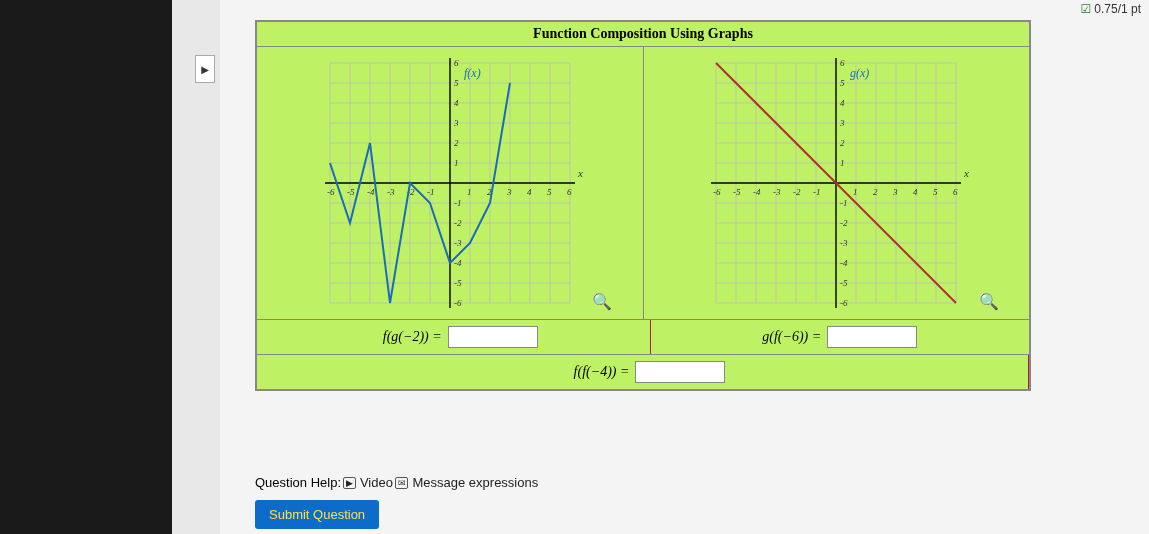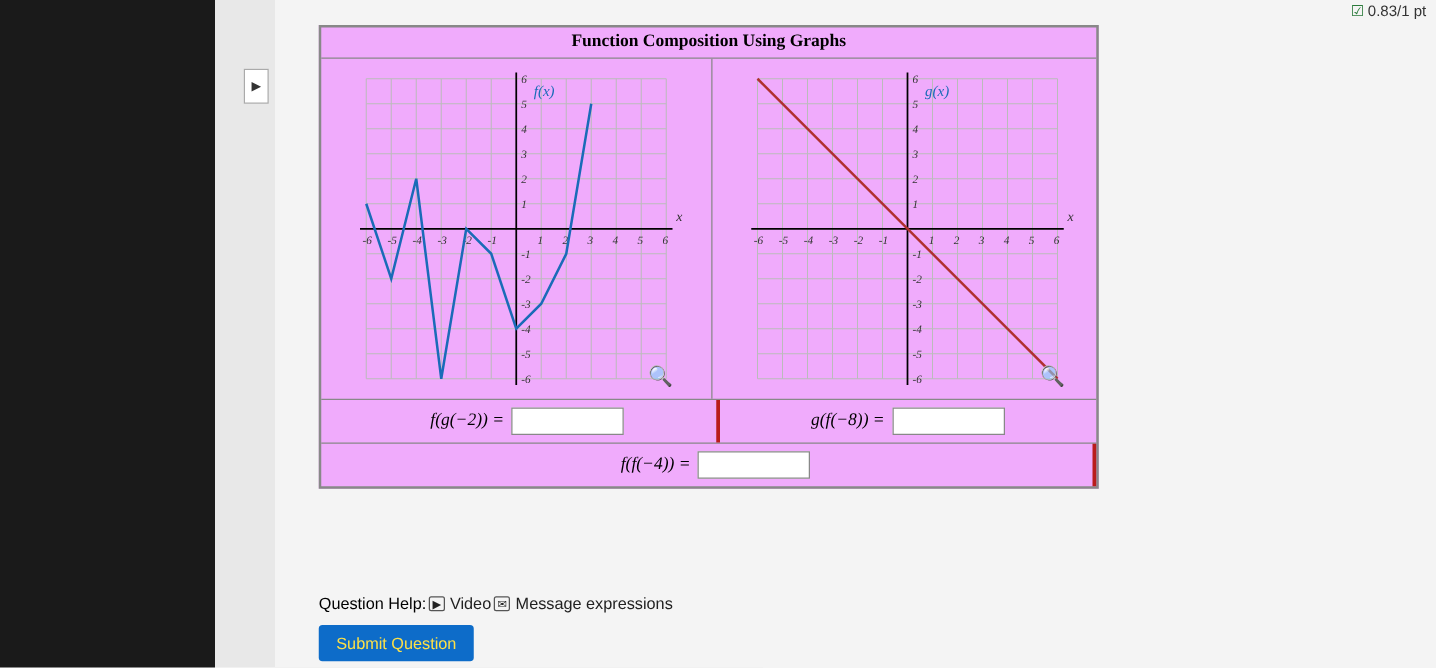--- a/index.html
+++ b/index.html
@@ -42,23 +42,23 @@
       display: flex;
       align-items: center;
       justify-content: center;
       font-size: 10px;
       color: #333;
     }
     .question-box {
       position: absolute;
       left: 255px;
       top: 20px;
-      width: 624px;
+      width: 776px;
       border: 2px solid #888;
-      background: #f0abfc;
+      background: #bef264;
     }
     .title-row {
       border-bottom: 1px solid #888;
       padding: 4px;
       text-align: center;
       font-weight: bold;
       font-size: 14px;
       font-family: Georgia, serif;
     }
     .instr-row {
@@ -98,21 +98,21 @@
       flex: 1;
       padding: 6px 10px;
       display: flex;
       align-items: center;
       justify-content: center;
       gap: 6px;
       font-family: Georgia, serif;
       font-style: italic;
       font-size: 14px;
     }
-    .answer-cell:first-child { border-right: 3px solid #b91c1c; padding-left: 24px; }
+    .answer-cell:first-child { border-right: 1px solid #b91c1c; padding-left: 24px; }
     .answer-cell input {
       width: 90px;
       height: 22px;
       border: 1px solid #888;
       padding: 0 4px;
       font-size: 13px;
     }
     .help-row {
       position: absolute;
       left: 255px;
@@ -153,21 +153,21 @@
     .fn-lbl { font-size: 12px; fill: #1a6bb8; font-style: italic; font-family: Georgia, serif; }
     .ax-lbl { font-size: 11px; fill: #333; font-style: italic; font-family: Georgia, serif; }
     .plot-f { stroke: #1a6bb8; stroke-width: 2; fill: none; }
     .plot-g { stroke: #b03030; stroke-width: 2; fill: none; }
   </style>
 </head>
 <body>
 
 <div class="page-area"></div>
 
-<div class="points-badge">0.83/1 pt</div>
+<div class="points-badge">0.75/1 pt</div>
 
 <div class="nav-arrow">
   <span>▶</span>
 </div>
 
 <div class="question-box">
   <div class="title-row">Function Composition Using Graphs</div>
 
   <div class="graphs-row">
 
@@ -300,21 +300,21 @@
     </div>
   </div>
 
   <div class="answer-rows">
     <div class="answer-row">
       <div class="answer-cell">
         <span>f(g(−2)) =</span>
         <input type="text" style="">
       </div>
       <div class="answer-cell">
-        <span>g(f(−8)) =</span>
+        <span>g(f(−6)) =</span>
         <input type="text" style="">
       </div>
     </div>
     <div class="answer-row">
       <div class="answer-cell">
         <span>f(f(−4)) =</span>
         <input type="text" style="">
       </div>
     </div>
   </div>

